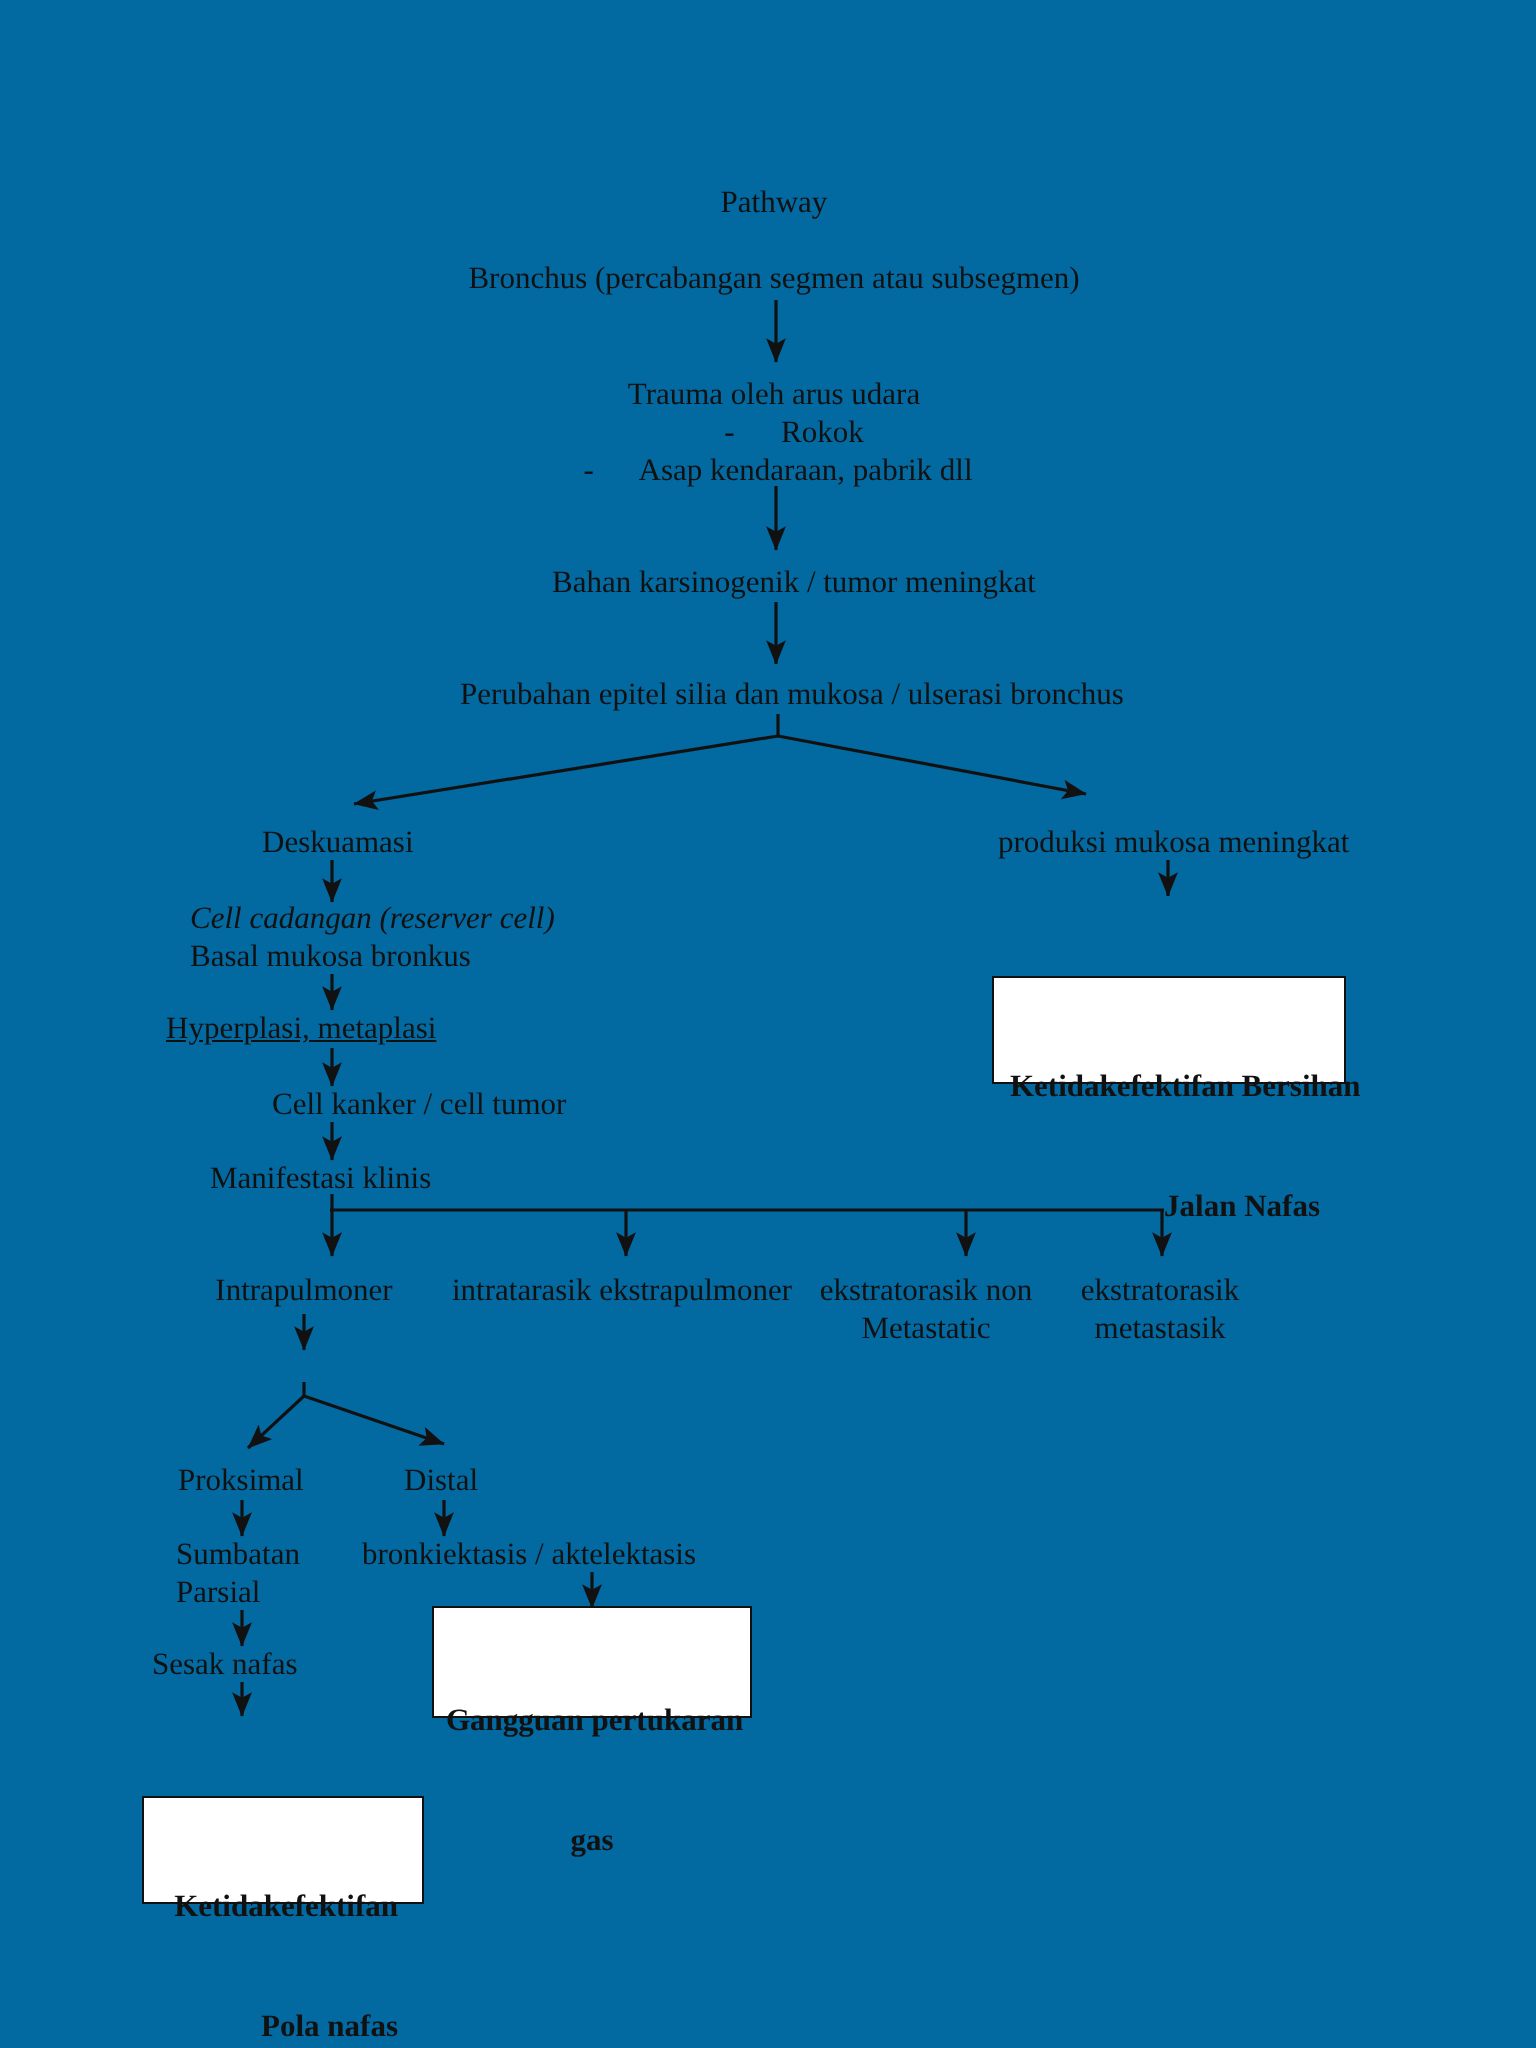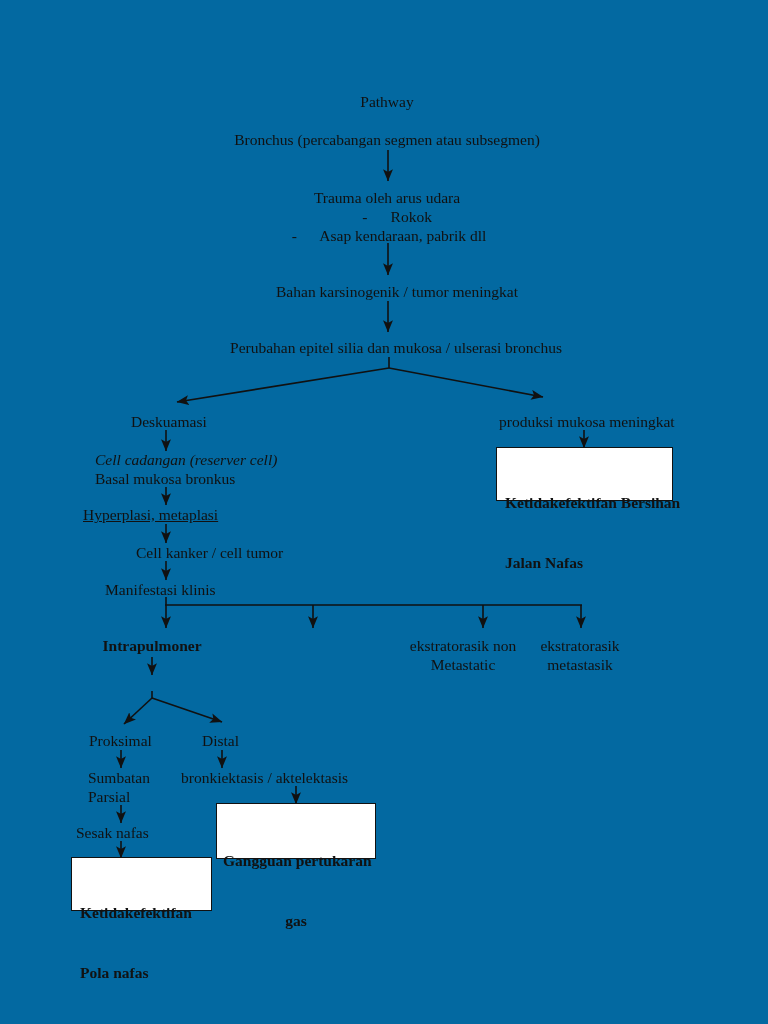--- a/index.html
+++ b/index.html
@@ -51,22 +51,23 @@
     font-weight: bold;
     font-size: 15.5px;
     line-height: 20px;
     box-sizing: border-box;
     white-space: pre;
   }
   .boxed .boxtext {
     display: block;
   }
   .boxed.pad-left {
-    padding: 5px 2px 6px 8px;
-    text-align: left;
+    padding: 5px 12px 6px 8px;
+    text-align: right;
+    margin-top: 41px;
   }
   .boxed.pad-center {
     padding: 7px 6px 6px 6px;
     text-align: center;
   }
 </style>
 </head>
 <body>
 
 <div id="page">
@@ -142,22 +143,23 @@
 
   <div class="node left" style="left:95px; top:450px;font-style:italic;">Cell cadangan (reserver cell)</div>
   <div class="node left" style="left:95px; top:469px;">Basal mukosa bronkus</div>
 
   <div class="node left" style="left:83px; top:505px;text-decoration:underline;">Hyperplasi, metaplasi</div>
 
   <div class="node left" style="left:107px; top:543px;margin-left:29px;">Cell kanker / cell tumor</div>
 
   <div class="node left" style="left:105px; top:580px;">Manifestasi klinis</div>
 
-  <div class="node center" style="left:152px; top:636px;font-weight:bold;">Intrapulmoner</div>
+  <div class="node center" style="left:152px; top:636px;">Intrapulmoner</div>
 
+  <div class="node center" style="left:311px; top:636px;">intratarasik ekstrapulmoner</div>
 
   <div class="node center" style="left:463px; top:636px;font-family:Liberation Serif, serif;">ekstratorasik non</div>
   <div class="node center" style="left:463px; top:655px;">Metastatic</div>
 
   <div class="node center" style="left:580px; top:636px;">ekstratorasik</div>
   <div class="node center" style="left:580px; top:655px;text-align:right;">metastasik</div>
 
 
   <div class="node left" style="left:89px; top:731px;">Proksimal</div>
 

